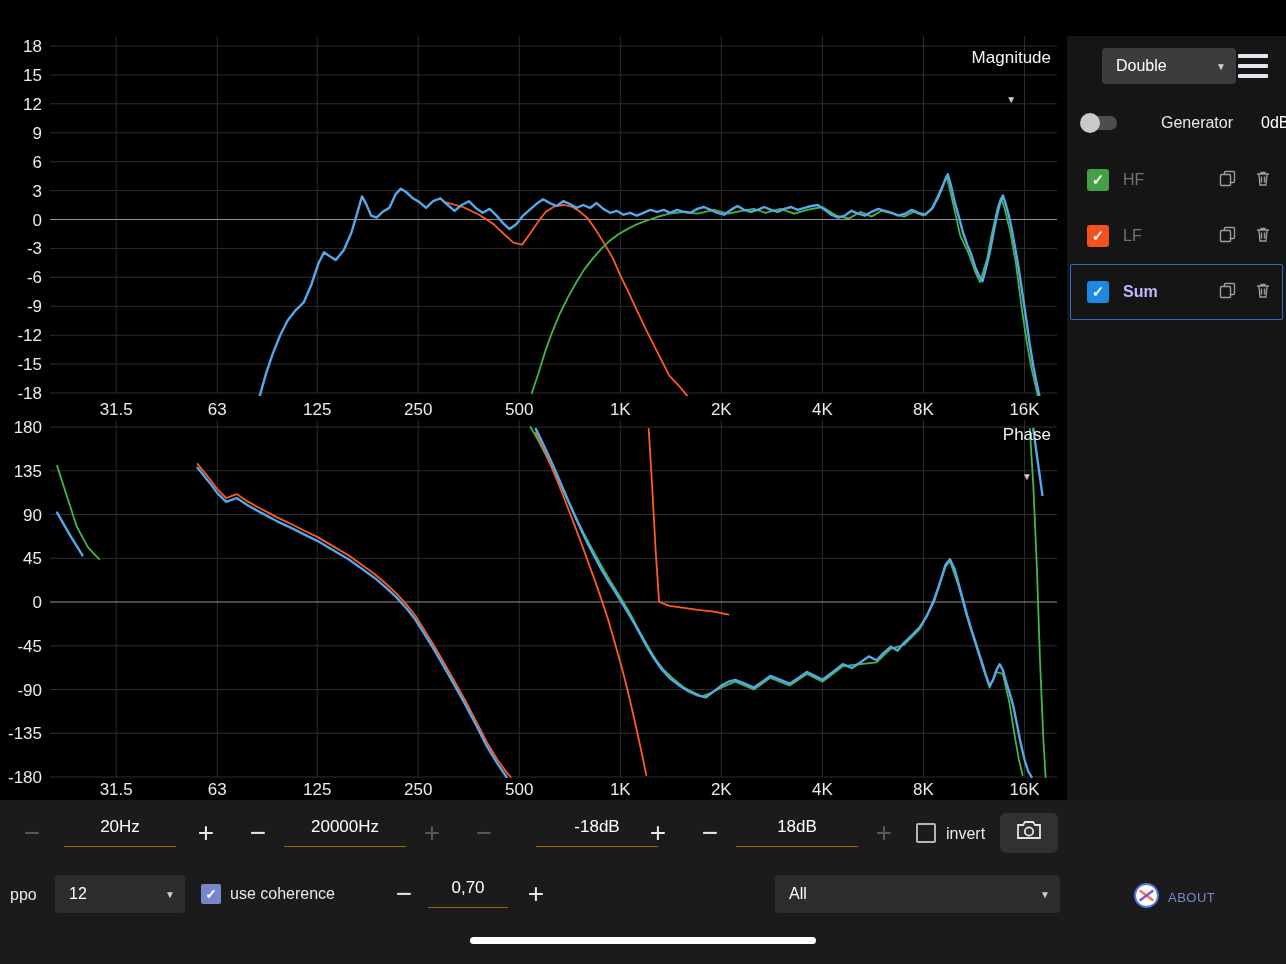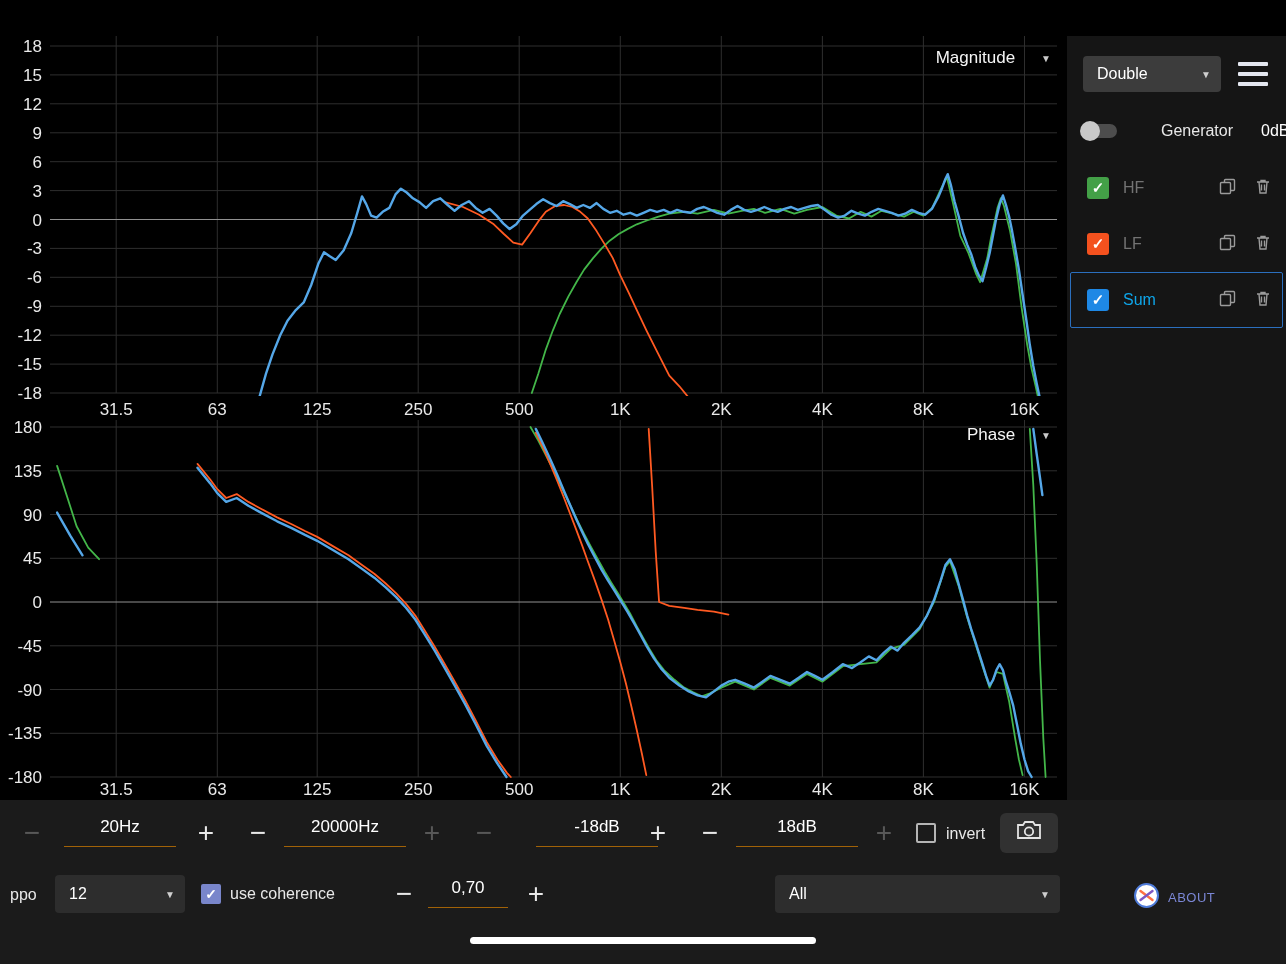--- a/index.html
+++ b/index.html
@@ -5,47 +5,47 @@
   html,body{margin:0;padding:0;background:#000;}
   #app{position:relative;width:1286px;height:964px;background:#000;overflow:hidden;
        font-family:"Liberation Sans",sans-serif;color:#eee;-webkit-user-select:none;}
 
   
   .charts{position:absolute;left:0;top:36px;width:1067px;}
   .chart{position:relative;width:1067px;}
   .chart svg{display:block;}
   .chart svg text{fill:#eaeaea;font-size:17px;font-family:"Liberation Sans",sans-serif;}
   .chart-mode{position:absolute;right:16px;display:flex;align-items:center;gap:26px;
-              color:#f5f5f5;font-size:17px;cursor:pointer;}
+              color:#f5f5f5;font-size:17px;cursor:pointer;flex-direction:column;}
   .chart-mode .caret{font-size:10px;color:#c9c9c9;}
 
   
   .right-panel{position:absolute;left:1067px;top:36px;width:219px;height:764px;background:#151515;}
-  .rp-header{display:flex;align-items:center;justify-content:space-between;padding:20px 16px 0 16px;}
+  .rp-header{display:flex;align-items:center;justify-content:space-between;padding:12px 16px 0 16px;margin-left:19px;}
   .dropdown{background:#3c3c3c;border-radius:4px;height:36px;display:flex;align-items:center;
             justify-content:space-between;padding:0 10px 0 14px;font-size:16px;color:#fff;cursor:pointer;}
   .dd-double{width:114px;}
   .dropdown .caret{font-size:10px;color:#cfcfcf;margin-left:8px;}
   .hamburger{display:flex;flex-direction:column;gap:6px;cursor:pointer;padding:4px 2px;}
   .hamburger div{width:30px;height:4px;background:#e3e6ef;border-radius:1px;}
 
   .generator-row{display:flex;align-items:center;padding:0 16px;margin-top:30px;gap:28px;}
   .switch{width:34px;height:14px;background:#4d4d4d;border-radius:7px;position:relative;flex:0 0 auto;cursor:pointer;}
   .switch .knob{position:absolute;left:-3px;top:-3px;width:20px;height:20px;border-radius:50%;background:#c9c9c9;}
   .gen-label{font-size:16px;color:#e8e8e8;margin-left:16px;}
   .gen-level{margin-left:auto;font-size:16px;color:#fff;}
 
   .meas-list{margin-top:20px;}
   .meas-row{display:flex;align-items:center;gap:14px;padding:0 8px 0 16px;height:54px;margin:0 3px;
             border:1px solid transparent;border-radius:2px;}
   .meas-row.selected{border-color:#2b6fbe;}
   .checkbox{width:22px;height:22px;border-radius:3px;display:flex;align-items:center;justify-content:center;
             color:#fff;font-size:15px;font-weight:bold;cursor:pointer;flex:0 0 auto;}
   .meas-name{font-size:16px;color:#737373;flex:1;}
-  .meas-row.selected .meas-name{color:#0ea5e9;font-weight:normal;}
+  .meas-row.selected .meas-name{color:#c4b5fd;font-weight:bold;}
   .icon-btn{width:22px;height:22px;display:flex;align-items:center;justify-content:center;cursor:pointer;}
   .icon-btn svg{stroke:#9b9b9b;fill:none;stroke-width:1.4;}
 
   
   .bottom{position:absolute;left:0;top:800px;width:1286px;height:164px;background:#1b1b1b;}
   .bottom .abs{position:absolute;}
   .stepper-btn{font-size:28px;color:#e8e8e8;width:24px;text-align:center;cursor:pointer;line-height:1;}
   .stepper-btn.disabled{color:#585858;}
   .field{border-bottom:1px solid #a16207;text-align:center;font-size:17px;color:#fff;
          padding-bottom:9px;cursor:text;}

